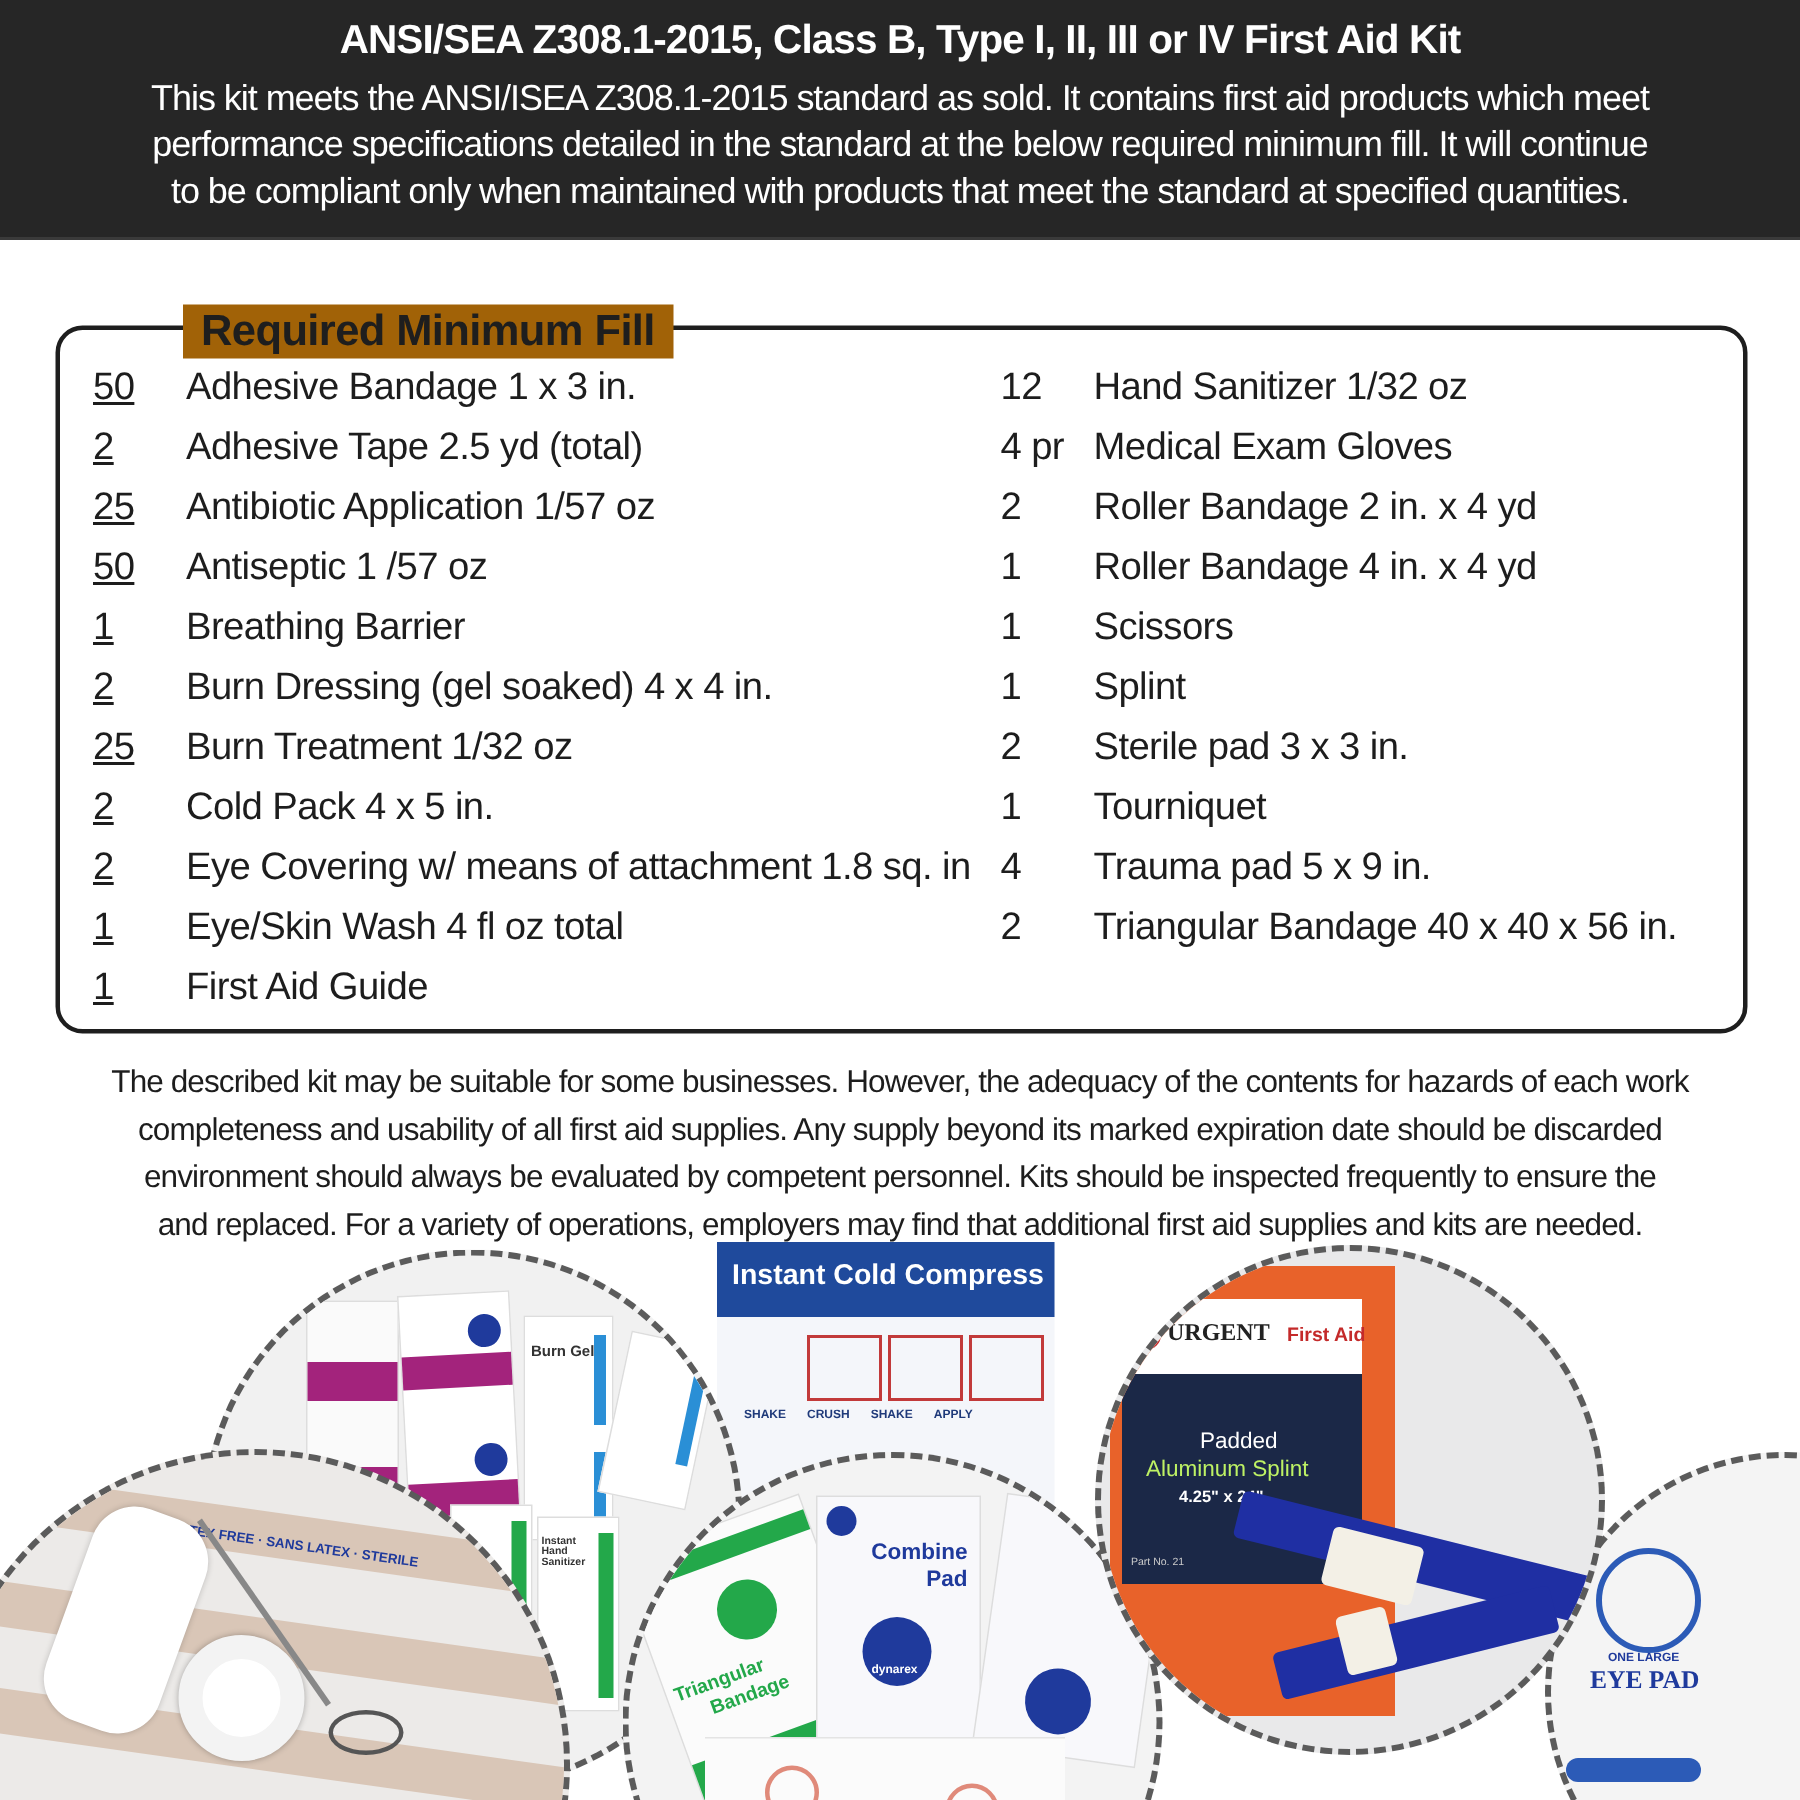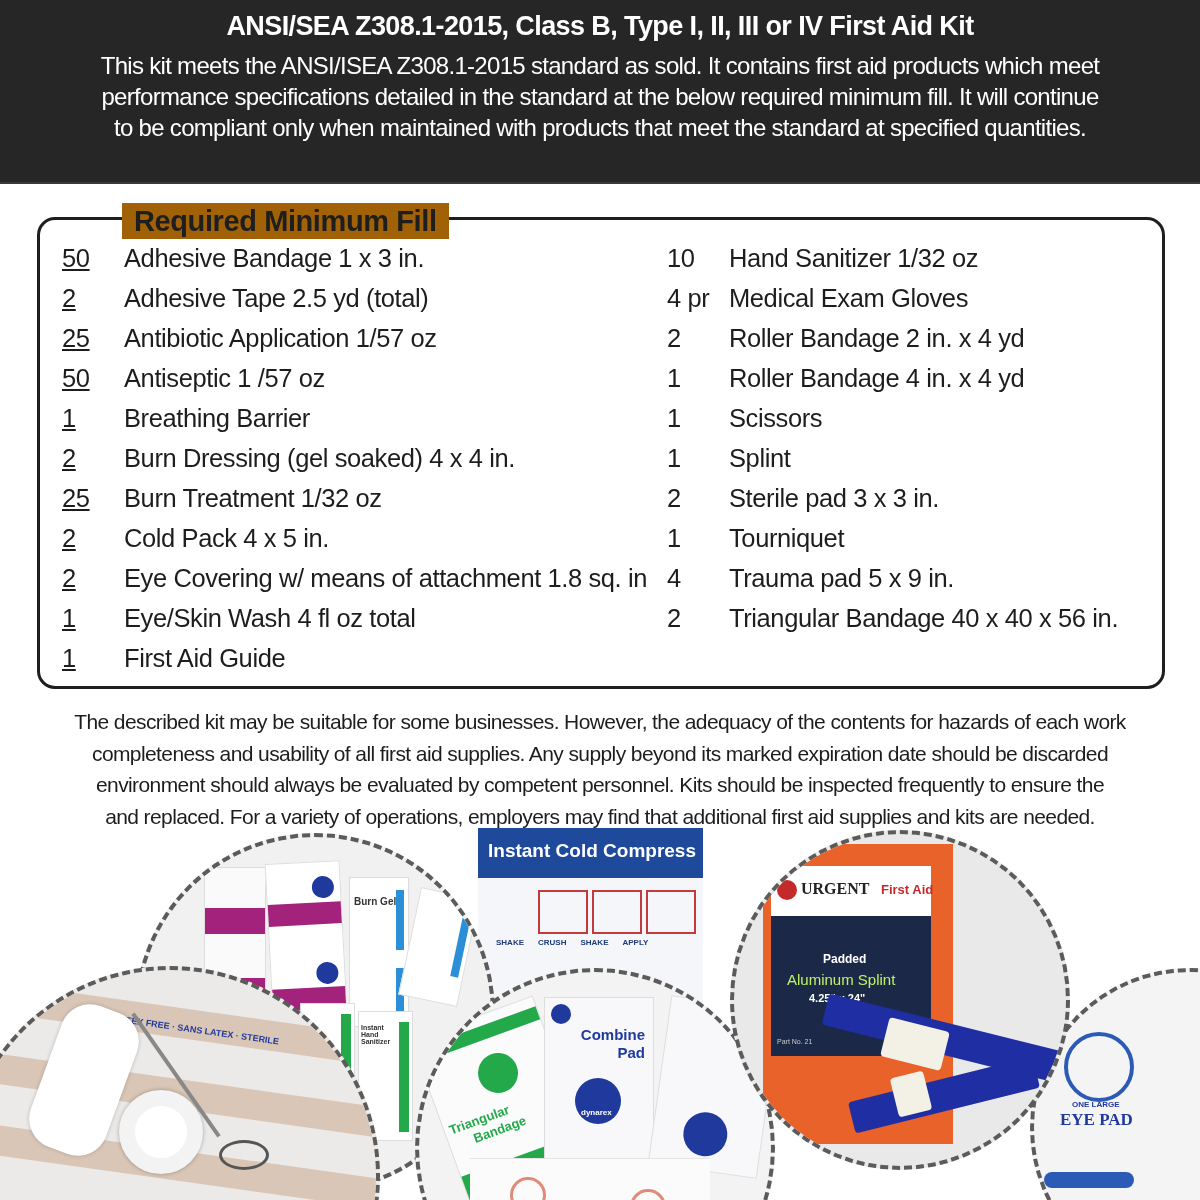--- a/index.html
+++ b/index.html
@@ -1,20 +1,20 @@
 <!DOCTYPE html>
 <html><head>
 <meta charset="utf-8">
 <style>
   * { box-sizing: border-box; margin: 0; padding: 0; }
   html, body { width: 1200px; height: 1200px; background: #ffffff; overflow: hidden; }
   body { font-family: "Liberation Sans", "DejaVu Sans", sans-serif; color: #1d1d1d; position: relative; }
 
   .header {
-    position: absolute; left: 0; top: 0; width: 1200px; height: 184px;
+    position: absolute; left: 0; top: 0; width: 1200px; height: 160px;
     background: #262626; color: #ffffff; text-align: center;
     border-bottom: 2px solid #3a3a3a;
   }
   .header .title {
     font-family: "Liberation Sans", sans-serif; font-weight: bold;
     font-size: 27px; letter-spacing: -0.6px; padding-top: 8px; line-height: 36px;
   }
   .header .subtitle {
     font-size: 24px; line-height: 31px; letter-spacing: -0.7px; padding-top: 6px;
   }
@@ -103,21 +103,21 @@
       <span>Eye/Skin Wash 4 fl oz total</span>
     </div>
   <div class="row">
       <span class="qty">1</span>
       <span>First Aid Guide</span>
     </div>
 </div>
 
 <div class="col right">
   <div class="row">
-      <span class="qty">10</span>
+      <span class="qty">12</span>
       <span>Hand Sanitizer 1/32 oz</span>
     </div>
   <div class="row">
       <span class="qty">4 pr</span>
       <span>Medical Exam Gloves</span>
     </div>
   <div class="row">
       <span class="qty">2</span>
       <span>Roller Bandage 2 in. x 4 yd</span>
     </div>
@@ -232,28 +232,28 @@
       <span class="photo-label" style="right:8px; top:46px; font-size:15px; color:#1f3a9c;">Pad</span>
       <div style="position:absolute; left:30px; top:80px; width:46px; height:46px; border-radius:50%; background:#1f3a9c;"></div>
       <span class="photo-label" style="left:36px; top:110px; font-size:8px; color:#ffffff;">dynarex</span>
     </div>
     <div style="position:absolute; left:240px; top:30px; width:110px; height:170px; background:#f8f8fb; border:1px solid #ddd; transform:rotate(8deg);">
       <div style="position:absolute; left:30px; top:110px; width:44px; height:44px; border-radius:50%; background:#1f3a9c;"></div>
     </div>
   </div>
 
   <div class="circle" style="left:730px; top:2px; width:340px; height:340px; background:#e9e9ea; z-index:3;">
-    <div style="position:absolute; left:29px; top:10px; width:190px; height:300px; background:#e8622a;">
+    <div style="position:absolute; left:6px; top:10px; width:190px; height:300px; background:#e8622a;">
       <div style="position:absolute; left:8px; top:22px; width:160px; height:50px; background:#ffffff;">
         <span style="position:absolute; left:6px; top:14px; width:20px; height:20px; border-radius:50%; background:#c42a2a;"></span>
         <span class="photo-label" style="left:30px; top:14px; font-family:'Liberation Serif', serif; font-size:16px; color:#222;">URGENT</span>
         <span class="photo-label" style="left:110px; top:16px; font-size:13px; color:#c42a2a;">First Aid</span>
       </div>
       <div style="position:absolute; left:8px; top:72px; width:160px; height:140px; background:#1b2847;">
-        <span class="photo-label" style="left:52px; top:36px; font-size:12px; color:#ffffff; font-weight:bold;">Padded</span>
+        <span class="photo-label" style="left:52px; top:36px; font-size:15px; color:#ffffff; font-weight:normal;">Padded</span>
         <span class="photo-label" style="left:16px; top:55px; font-size:15px; color:#bef264; font-weight:normal;">Aluminum Splint</span>
         <span class="photo-label" style="left:38px; top:76px; font-size:11px; color:#ffffff;">4.25" x 24"</span>
         <span class="photo-label" style="left:6px; top:122px; font-size:7px; color:#cccccc; font-weight:normal;">Part No. 21</span>
       </div>
     </div>
     <div style="position:absolute; left:88px; top:188px; width:240px; height:32px; background:#1f2fa3; transform:rotate(14deg); border-radius:4px;"></div>
     <div style="position:absolute; left:150px; top:190px; width:62px; height:40px; background:#f3f0e6; border-radius:4px; transform:rotate(14deg);"></div>
     <div style="position:absolute; left:115px; top:245px; width:190px; height:32px; background:#1f2fa3; transform:rotate(-14deg); border-radius:4px;"></div>
     <div style="position:absolute; left:160px; top:240px; width:34px; height:40px; background:#f3f0e6; border-radius:4px; transform:rotate(-14deg);"></div>
   </div>

